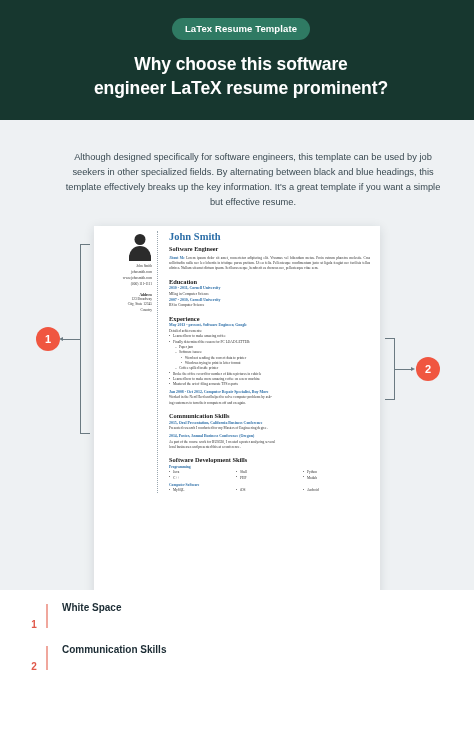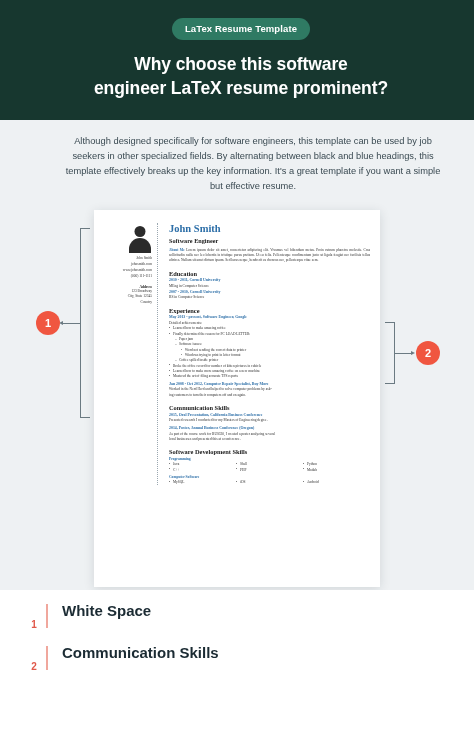--- a/index.html
+++ b/index.html
@@ -30,42 +30,42 @@
   .header-title {
     margin-top: 12px;
     color: #ffffff;
     font-size: 17.5px;
     font-weight: bold;
     line-height: 1.38;
     letter-spacing: -.1px;
   }
 
   
-  .intro-wrap { background:#eef1f3; padding: 14px 30px 6px 30px; margin-left: 32px; }
+  .intro-wrap { background:#eef1f3; padding: 30px 30px 6px 30px; margin-left: 32px; }
   .intro {
     color: #3a4a52;
     font-size: 9.3px;
     line-height: 1.62;
     text-align: center;
   }
 
   
   .showcase {
     position: relative;
     height: 400px;
     background: #eef1f3;
     padding-top: 10px;
   }
   .resume-card {
     position: absolute;
     left: 94px; top: 10px;
     width: 286px; height: 377px;
     background: #ffffff;
     box-shadow: 0 2px 10px rgba(20,40,50,.13);
-    padding: 13px 10px 8px 10px;
+    padding: 5px 10px 8px 10px;
     overflow: hidden;
   }
 
   
   .r-top { display: flex; gap: 6px; }
   .r-left { width: 54px; flex: 0 0 54px; text-align: right; padding-right: 5px;
             border-right: 1px dotted #9aa7b0; }
   .avatar { width: 25px; height: 30px; margin-left: auto; margin-bottom: 3px;
             position: relative; overflow: hidden; background:#ffffff; }
   .avatar .head { position:absolute; left:50%; top:3px; transform:translateX(-50%);
@@ -119,21 +119,21 @@
 
   
   .notes { position:absolute; left:0; right:0; top:590px; bottom:0;
            background:#ffffff; padding: 12px 22px 10px 22px; }
   .note { display:flex; margin-bottom: 14px; }
   .note-num { width:24px; flex:0 0 24px; color:#e0584a; font-size:10px;
               font-weight:bold; text-align:center; padding-top:17px; }
   .note-bar { width:2px; flex:0 0 2px; background:#f0a79d; margin-right:14px;
               margin-top:2px; margin-bottom:2px; }
   .note-body { flex:1 1 auto; }
-  .note-title { font-size:15px; font-weight:bold; color:#1b2b33; margin-bottom:4px; }
+  .note-title { font-size:10px; font-weight:bold; color:#1b2b33; margin-bottom:4px; }
   .note-text { font-size:9.2px; line-height:1.62; color:#3a4a52; }
 </style>
 </head>
 <body>
 
 <div class="page">
 
   <div class="header">
     <span class="badge">LaTex Resume Template</span>
     <div class="header-title">

